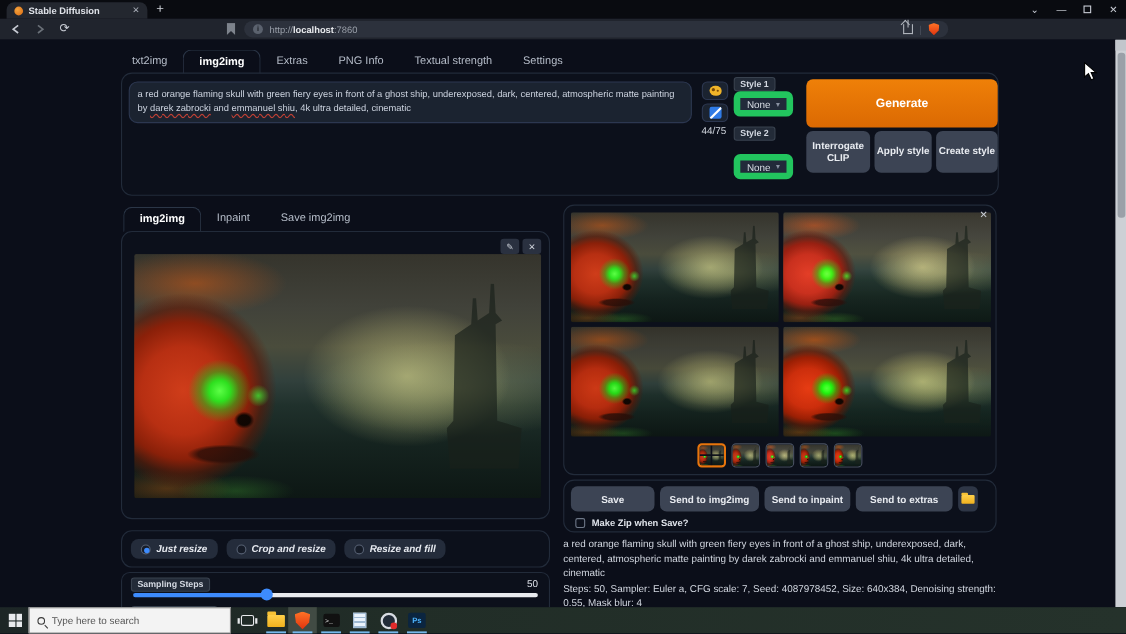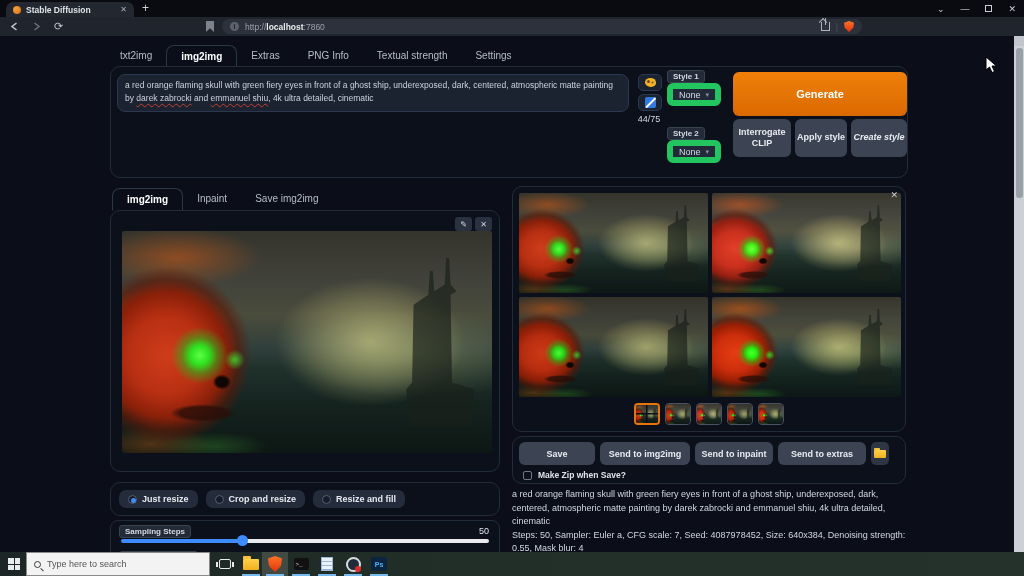--- a/index.html
+++ b/index.html
@@ -71,51 +71,51 @@
               display:flex; align-items:center; justify-content:center; }
   .palette-ic { width:11px; height:9px; border-radius:50% 50% 45% 55%; background:#f0b429; position:relative; }
   .palette-ic::after { content:""; position:absolute; left:2px; top:2px; width:3px; height:3px; border-radius:50%; background:#7a4a08; box-shadow:4px 1px 0 -0.5px #7a4a08; }
   .brush-ic { width:11px; height:11px; border-radius:2px; background:#2f7ae5; position:relative; overflow:hidden; }
   .brush-ic::after { content:""; position:absolute; left:-2px; top:4.5px; width:15px; height:1.8px; background:#fff; transform:rotate(-45deg); }
   .token-counter { position:absolute; left:518px; top:47px; width:40px; text-align:center; font-size:9px; color:#d3d8e0; }
   .chip { display:inline-block; border:1px solid #39424f; background:#232b38; border-radius:3px;
           padding:1px 5px; font-size:8px; font-weight:bold; color:#d4d9e2; }
   .style1-label { position:absolute; left:556px; top:3px; }
   .style1-dd { position:absolute; left:556px; top:16px; }
-  .style2-label { position:absolute; left:556px; top:60px; }
+  .style2-label { position:absolute; left:556px; top:48px; }
   .style2-dd { position:absolute; left:556px; top:73px; }
   .dropdown { width:54px; height:23px; background:#222a3a; border:6px solid #22c55e; border-radius:6px;
               display:flex; align-items:center; justify-content:space-between; padding:0 6px;
               font-size:9px; color:#d7dce4; }
   .dd-caret { font-size:7px; color:#8a92a2; }
   .generate-btn { position:absolute; left:622px; top:5px; width:174px; height:44px;
                   background:linear-gradient(180deg,#ef8008,#db6902); border-radius:6px; border:none;
                   color:#fff; font-weight:bold; font-size:11px; display:flex; align-items:center; justify-content:center; cursor:pointer; }
   .gray-btn { background:#3c4454; border:none; border-radius:6px; color:#e8ebf0; font-weight:bold;
               display:flex; align-items:center; justify-content:center; text-align:center; cursor:pointer; }
   .b-interrogate { position:absolute; left:622px; top:52px; width:58px; height:38px; font-size:9px; line-height:1.25; }
   .b-apply { position:absolute; left:684px; top:52px; width:52px; height:38px; font-size:9px; line-height:1.25; }
-  .b-create { position:absolute; left:740px; top:52px; width:56px; height:38px; font-size:9px; line-height:1.25;font-style:italic; }
+  .b-create { position:absolute; left:740px; top:52px; width:56px; height:38px; font-size:9px; line-height:1.25; }
   .neg-box { position:absolute; left:6px; top:57px; width:536px; height:40px; background:#1b2330;
              border:1px solid #2c3750; border-radius:8px; padding:5px 7px; font-size:8.5px;
              color:#ccd3df; resize:none; font-family:"Liberation Sans",sans-serif; }
   .neg-box::placeholder { color:#596273; }
 
   
   .left-tabs { position:absolute; left:112px; top:152px; display:flex; font-size:10px; color:#b6bdc9; }
   .img-box { left:110px; top:174px; width:390px; height:262px; }
   .img-tools { position:absolute; right:7px; top:6px; display:flex; gap:3px; }
   .tool-btn { width:17px; height:14px; background:#2a3140; border-radius:3px; color:#ced3da;
               font-size:8px; display:flex; align-items:center; justify-content:center; }
   .main-image { position:absolute; left:11px; top:20px; width:370px; height:222px; border-radius:2px; }
 
   .resize-panel { left:110px; top:446px; width:390px; height:34px; display:flex; align-items:center;
                   gap:8px; padding-left:8px; }
   .radio-opt { display:flex; align-items:center; gap:5px; background:#242c3b; border-radius:7px;
-               padding:4px 9px; font-size:9px; font-weight:bold; color:#e6e9ef; }
+               padding:4px 9px; font-size:9px; font-weight:bold; color:#e6e9ef;font-style:italic; }
   .radio { width:9px; height:9px; border-radius:50%; border:1px solid #566072; background:#161c28; position:relative; flex:none; }
   .radio.sel::after { content:""; position:absolute; left:2px; top:2px; width:5px; height:5px; border-radius:50%; background:#3d8bfd; }
 
   .sampling-panel { left:110px; top:484px; width:390px; height:70px; border-radius:8px 8px 0 0; }
   .steps-chip { position:absolute; left:8px; top:4px; }
   .steps-val { position:absolute; right:10px; top:5px; font-size:9px; color:#dfe3ea; }
   .slider-track { position:absolute; left:10px; right:10px; top:18px; height:4px; border-radius:2px;
                   background:linear-gradient(90deg,#3d8bfd 0 33%, #e9ebef 33% 100%); }
   .slider-handle { position:absolute; left:33%; top:-4px; width:11px; height:11px; margin-left:-5px;
                    border-radius:50%; background:#3d8bfd; }

